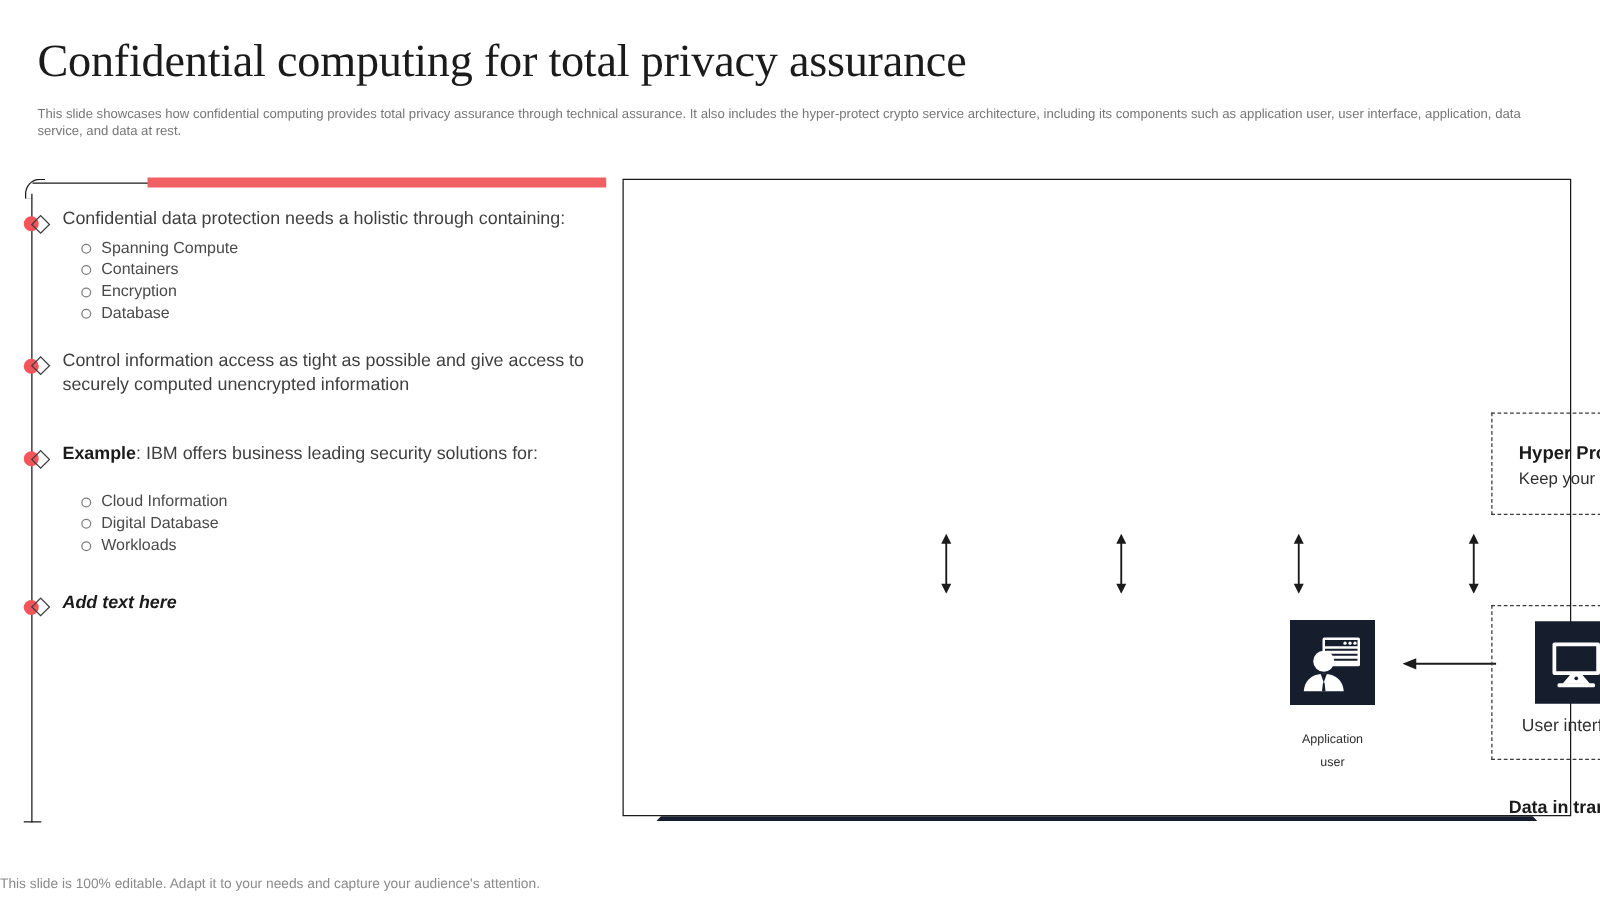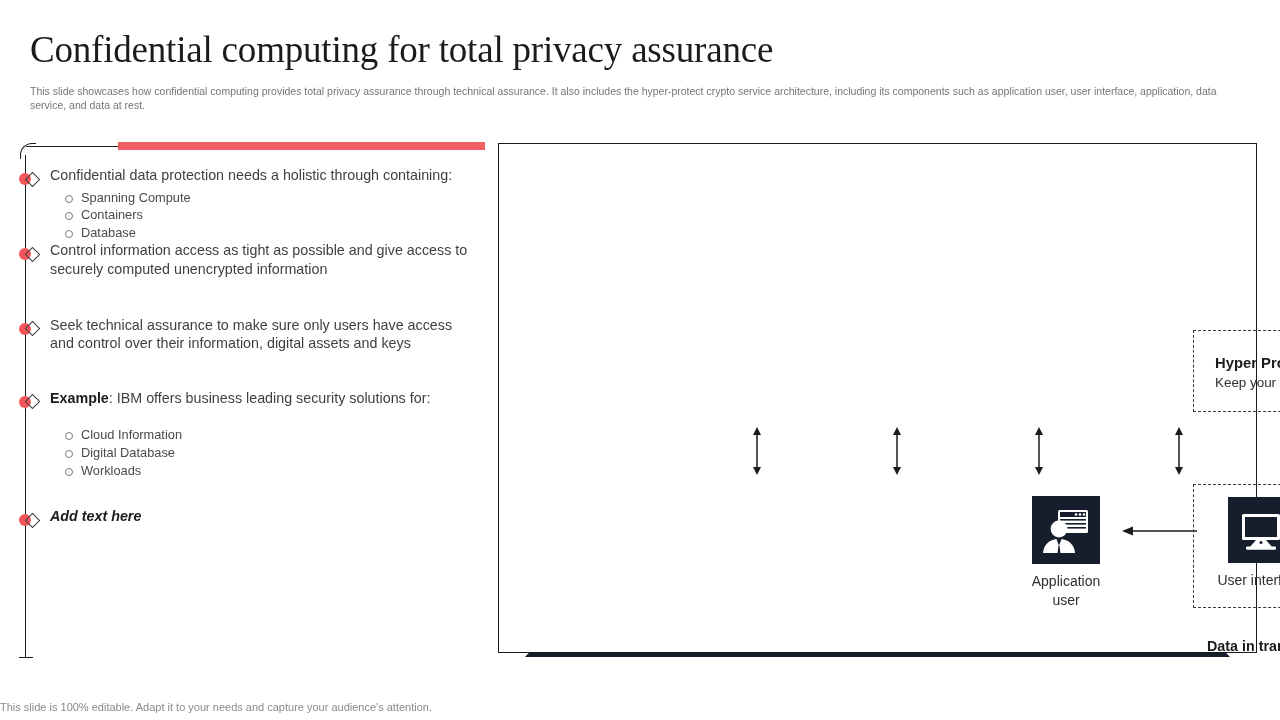--- a/index.html
+++ b/index.html
@@ -209,22 +209,22 @@
     left: 512px; top: 352px;
     width: 110px;
     text-align: center;
   }
   #app-user .tile {
     width: 68px; height: 68px;
     margin: 0 auto;
     background: #161e2e;
   }
   #app-user .clabel {
-    margin-top: 8px;
-    font-size: 14px;
+    margin-top: 18px;
+    font-size: 10px;
     line-height: 19px;
     color: #2f2f2f;
   }
   #harrow {
     position: absolute;
     left: 623px; top: 379px;
     width: 75px; height: 16px;
   }
 
   
@@ -268,41 +268,35 @@
 
   <div id="bullets">
 
     <div class="bullet-row" style="margin-bottom:4px;">
       <span class="marker">
         <span class="dot"></span>
           <span class="diamond"></span>
       </span>
       <div class="btext">Confidential data protection needs a holistic through containing:</div>
     </div>
-    <ul class="sub" style="">
+    <ul class="sub" style="margin-bottom:21px;">
       <li>Spanning Compute</li>
       <li>Containers</li>
+      <li>Encryption</li>
       <li>Database</li>
     </ul>
 
     <div class="bullet-row" style="margin-bottom:37px;">
       <span class="marker">
         <span class="dot"></span>
           <span class="diamond"></span>
       </span>
       <div class="btext">Control information access as tight as possible and give access to securely computed unencrypted information</div>
     </div>
 
-    <div class="bullet-row" style="margin-bottom:36px;">
-      <span class="marker">
-        <span class="dot"></span>
-          <span class="diamond"></span>
-      </span>
-      <div class="btext">Seek technical assurance to make sure only users have access and control over their information, digital assets and keys</div>
-    </div>
 
     <div class="bullet-row" style="margin-bottom:19px;">
       <span class="marker">
         <span class="dot"></span>
           <span class="diamond"></span>
       </span>
       <div class="btext"><b>Example</b><span>: IBM offers business leading security solutions for:</span></div>
     </div>
     <ul class="sub" style="margin-bottom:28px;">
       <li>Cloud Information</li>

